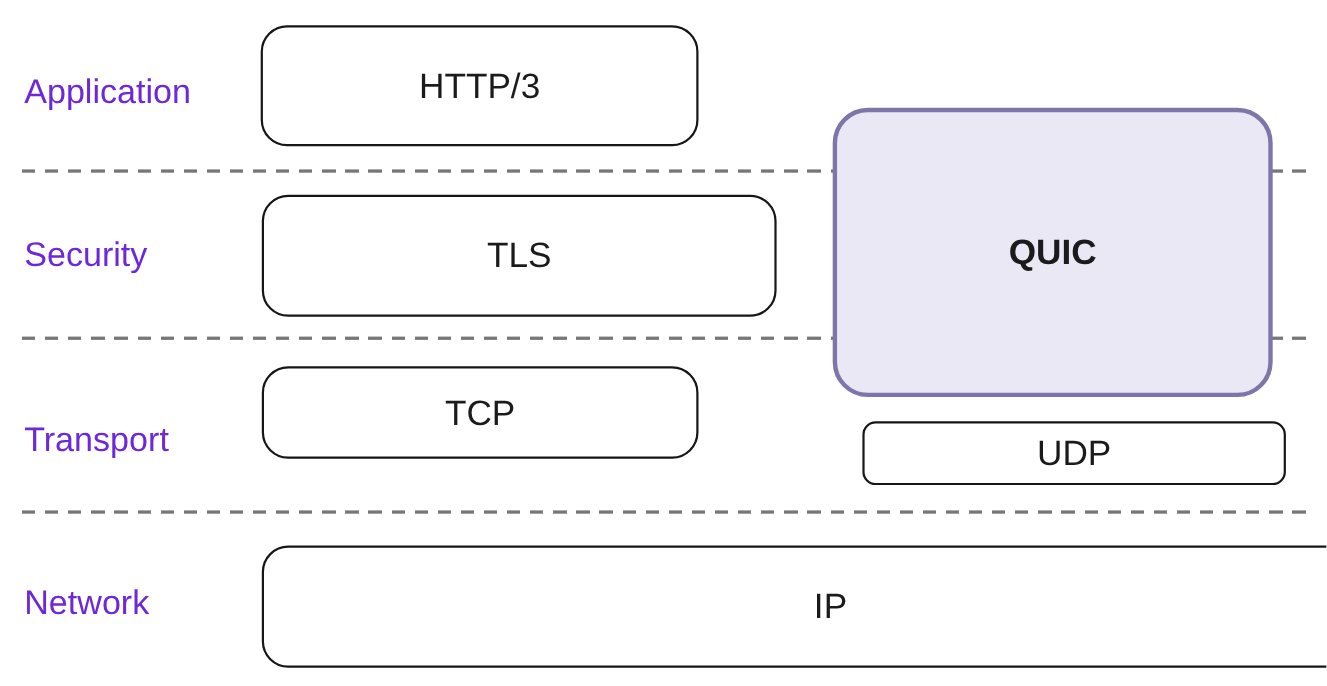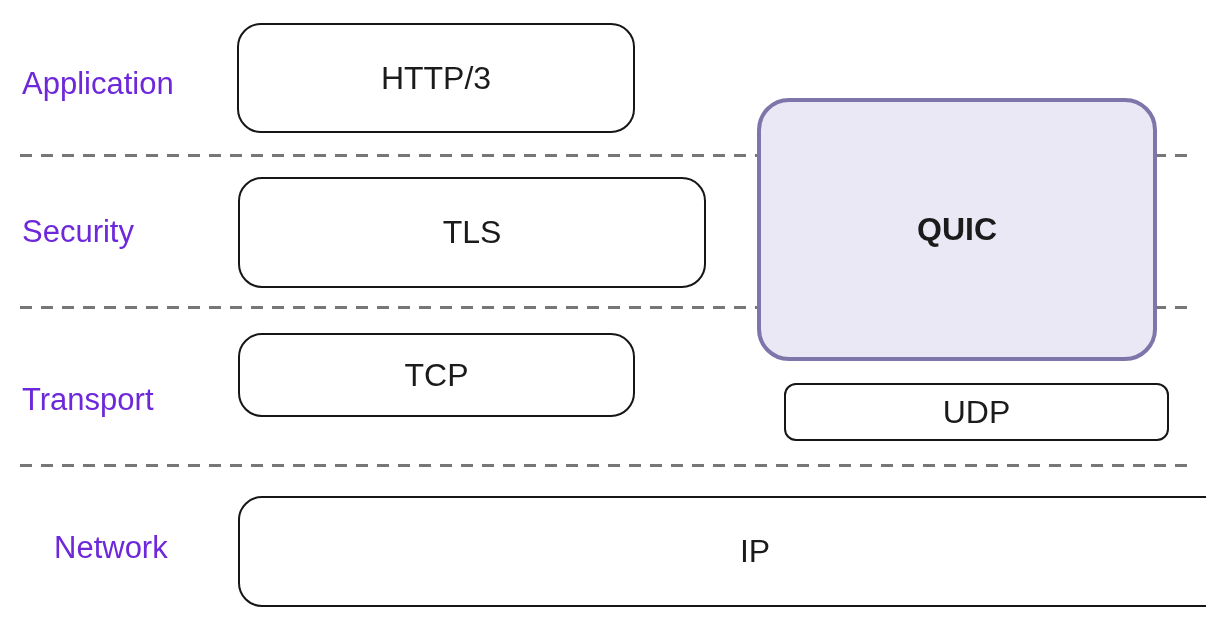--- a/index.html
+++ b/index.html
@@ -40,21 +40,21 @@
     height: 44px;
     line-height: 44px;
     font-size: 31px;
     color: #6d28d9;
     white-space: nowrap;
     z-index: 2;
   }
   .row-label.application { top: 62px; }
   .row-label.security    { top: 210px; }
   .row-label.transport   { top: 366px; margin-top: 12px; }
-  .row-label.network     { top: 526px; margin-left: 32px; }
+  .row-label.network     { top: 526px; }
 
   
   .proto-box {
     position: absolute;
     box-sizing: border-box;
     border: 2.5px solid #161616;
     border-radius: 24px;
     background: #ffffff;
     display: flex;
     align-items: center;

